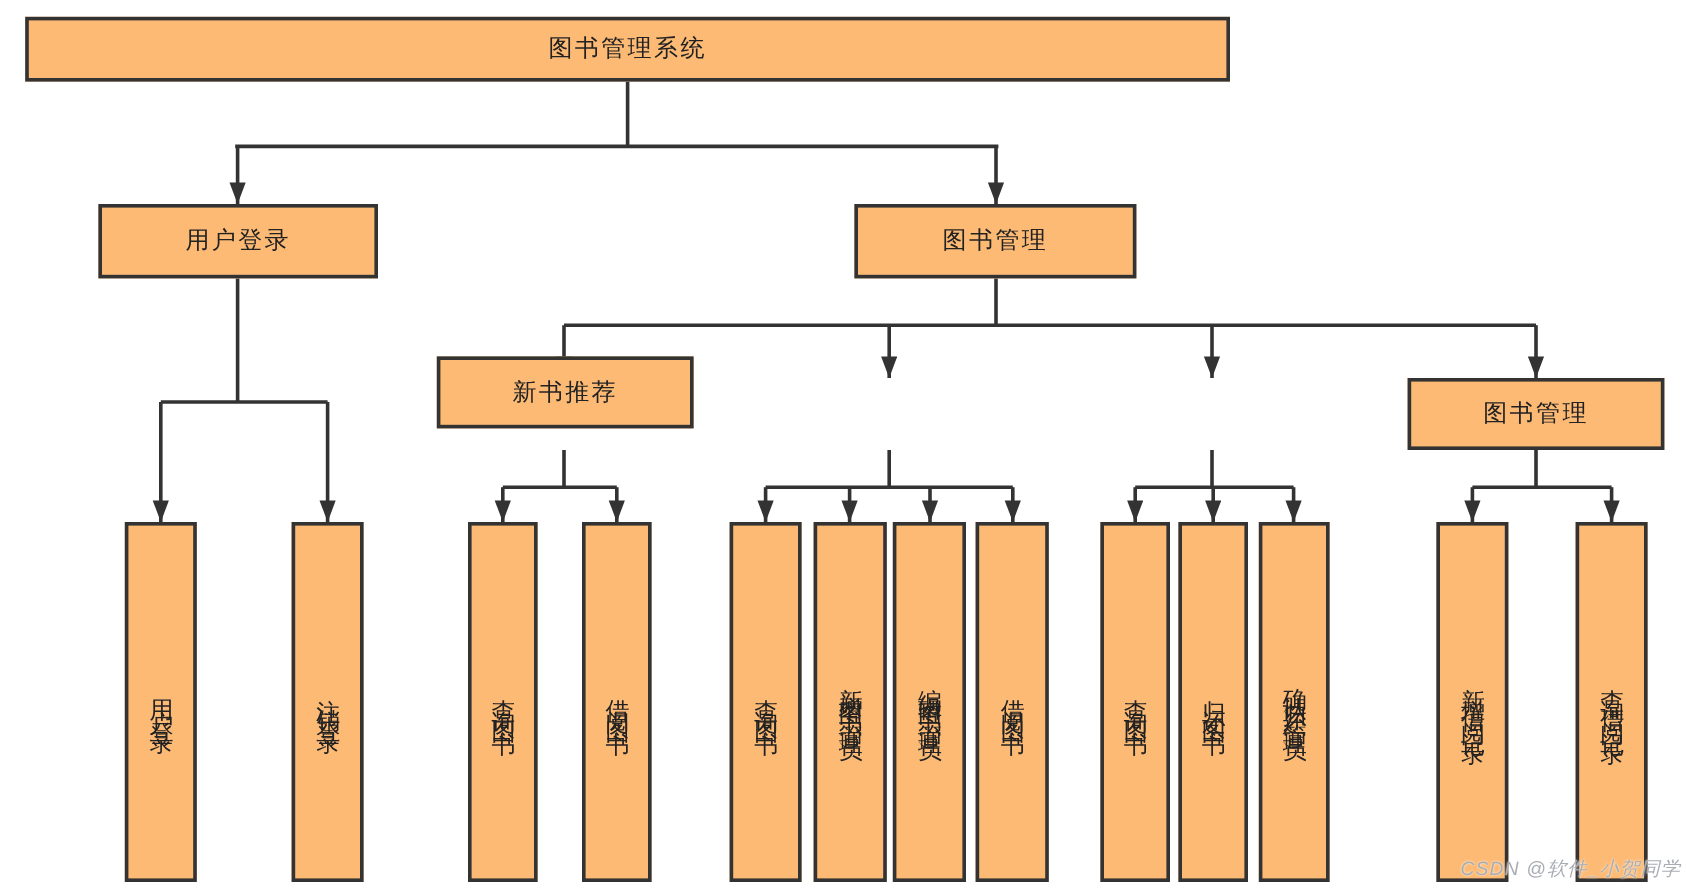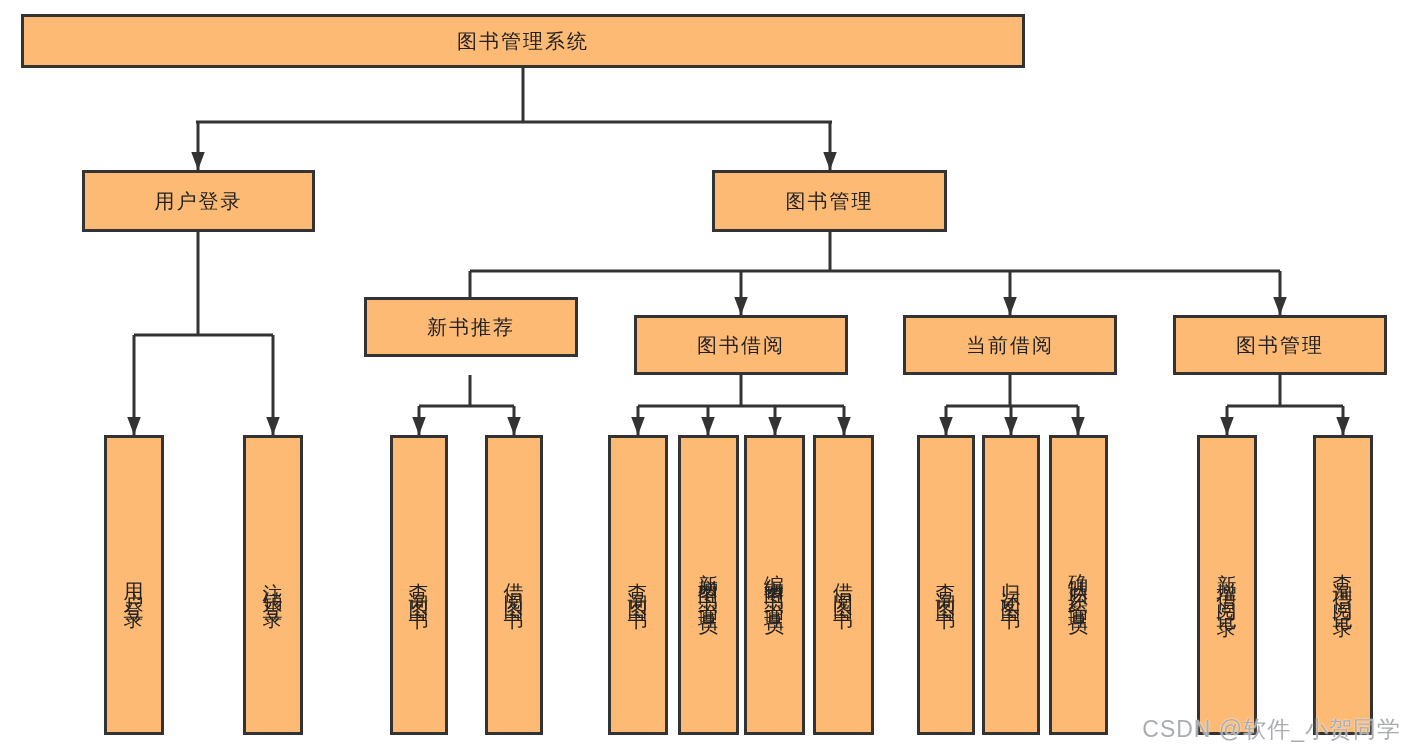--- a/index.html
+++ b/index.html
@@ -39,25 +39,26 @@
   }
   .vertical .node-label {
     writing-mode: vertical-rl;
     letter-spacing: 9px;
     white-space: nowrap;
   }
   .watermark {
     position: absolute;
     right: 4px;
     top: 714px;
-    font-size: 23px;
+    font-size: 16px;
     color: #a9adb3;
     letter-spacing: 1px;
     text-shadow: 0 0 2px #ffffff;
     z-index: 5;
+    font-style: italic;
   }
 </style>
 </head>
 <body>
 
 <div id="stage">
 
   <svg class="connectors" viewBox="0 0 1405 747" xmlns="http://www.w3.org/2000/svg">
     <defs>
       <marker id="arrow" markerWidth="8" markerHeight="8" refX="6" refY="2.25" orient="auto" markerUnits="strokeWidth">
@@ -115,26 +116,20 @@
   <div class="node" style="left:82px;top:170px;width:233px;height:62px">
     <span class="node-label">用户登录</span>
   </div>
   <div class="node" style="left:712px;top:170px;width:235px;height:62px">
     <span class="node-label">图书管理</span>
   </div>
 
   <div class="node" style="left:364px;top:297px;width:214px;height:60px">
     <span class="node-label">新书推荐</span>
   </div>
-  <div class="node" style="left:634px;top:315px;width:214px;height:60px">
-    <span class="node-label">图书借阅</span>
-  </div>
-  <div class="node" style="left:903px;top:315px;width:214px;height:60px">
-    <span class="node-label">当前借阅</span>
-  </div>
   <div class="node" style="left:1173px;top:315px;width:214px;height:60px">
     <span class="node-label">图书管理</span>
   </div>
 
   <div class="node vertical" style="left:104px;top:435px;width:60px;height:300px">
     <span class="node-label">用户登录</span>
   </div>
   <div class="node vertical" style="left:243px;top:435px;width:60px;height:300px">
     <span class="node-label">注销登录</span>
   </div>

